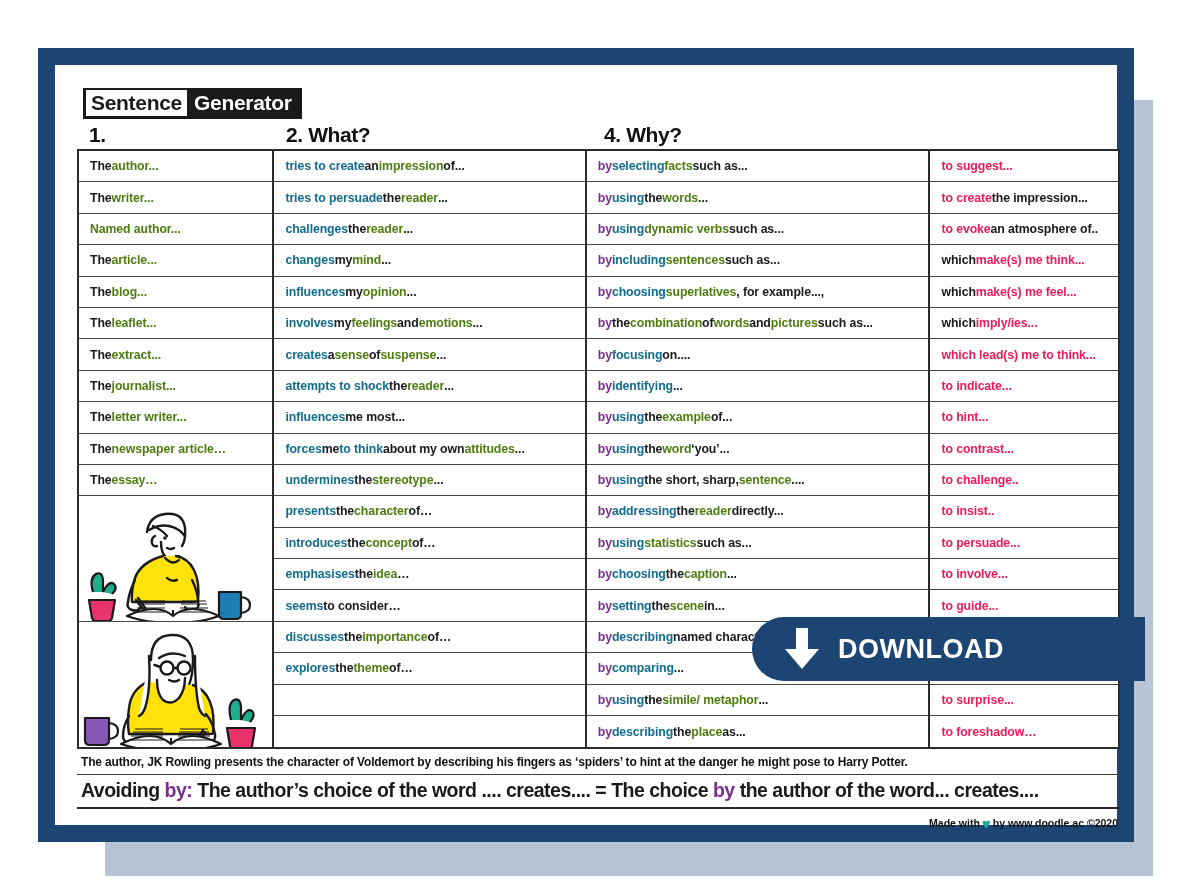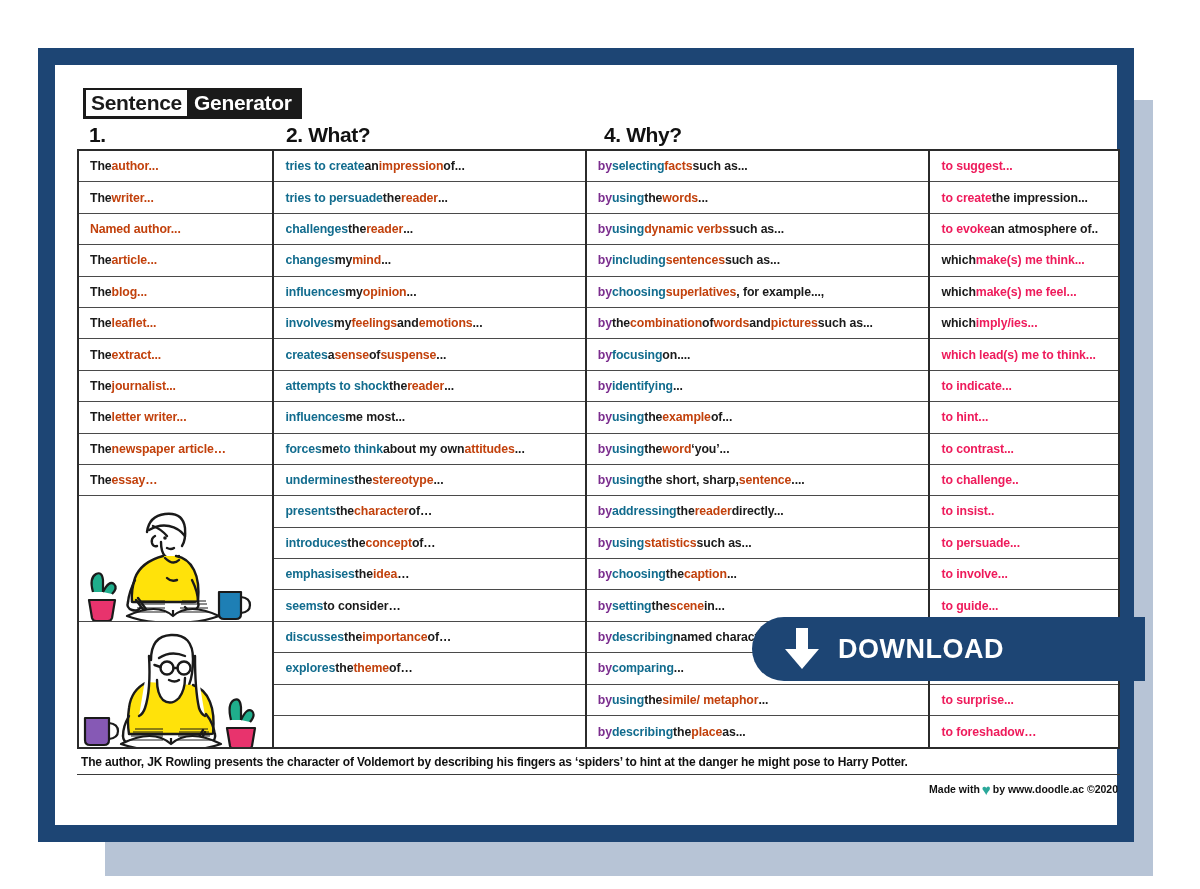--- a/index.html
+++ b/index.html
@@ -55,21 +55,21 @@
     height:31.4px;display:flex;align-items:center;
     padding-left:11px;box-sizing:border-box;
     font-size:12.3px;font-weight:bold;white-space:nowrap;
     border-bottom:1.4px solid #4a4a4a;letter-spacing:-.1px;
     overflow:hidden;
   }
   .col .cell:last-child{border-bottom:none;}
   .illus{position:relative;padding:0;}
   
   .k{color:#1a1a1a;}          
-  .t{color:#c2410c;}          
+  .t{color:#4d7c0f;}          
   .b{color:#126c8e;}          
   .p{color:#7b2d8e;}          
   .m{color:#ee1b5b;}          
   
   #foot{margin-left:8px;width:1043px;}
   #example{
     font-size:12px;font-weight:bold;color:#111;
     padding:6px 0 5px 4px;border-bottom:1.6px solid #3a3a3a;
     letter-spacing:-.15px;white-space:nowrap;
   }
@@ -534,20 +534,21 @@
             <span class="m">to surprise...</span>
           </div>
           <div class="cell">
             <span class="m">to foreshadow…</span>
           </div>
         </div>
     </div>
 
     <div id="foot">
       <div id="example">The author, JK Rowling presents the character of Voldemort by describing his fingers as ‘spiders’ to hint at the danger he might pose to Harry Potter.</div>
+      <div id="avoiding"><span class="k">Avoiding </span><span class="p">by:</span><span class="k"> The author’s choice of the word .... creates....  = The choice </span><span class="p">by</span><span class="k"> the author of the word... creates....</span></div>
       <div id="madewith">
         <span>Made with</span><span class="heart">♥</span><span>by www.doodle.ac ©2020</span>
       </div>
     </div>
 
   </div>
 </div>
 
 <div id="download-badge">
   <svg class="dl-arrow" width="40" height="42" viewBox="0 0 40 42">

